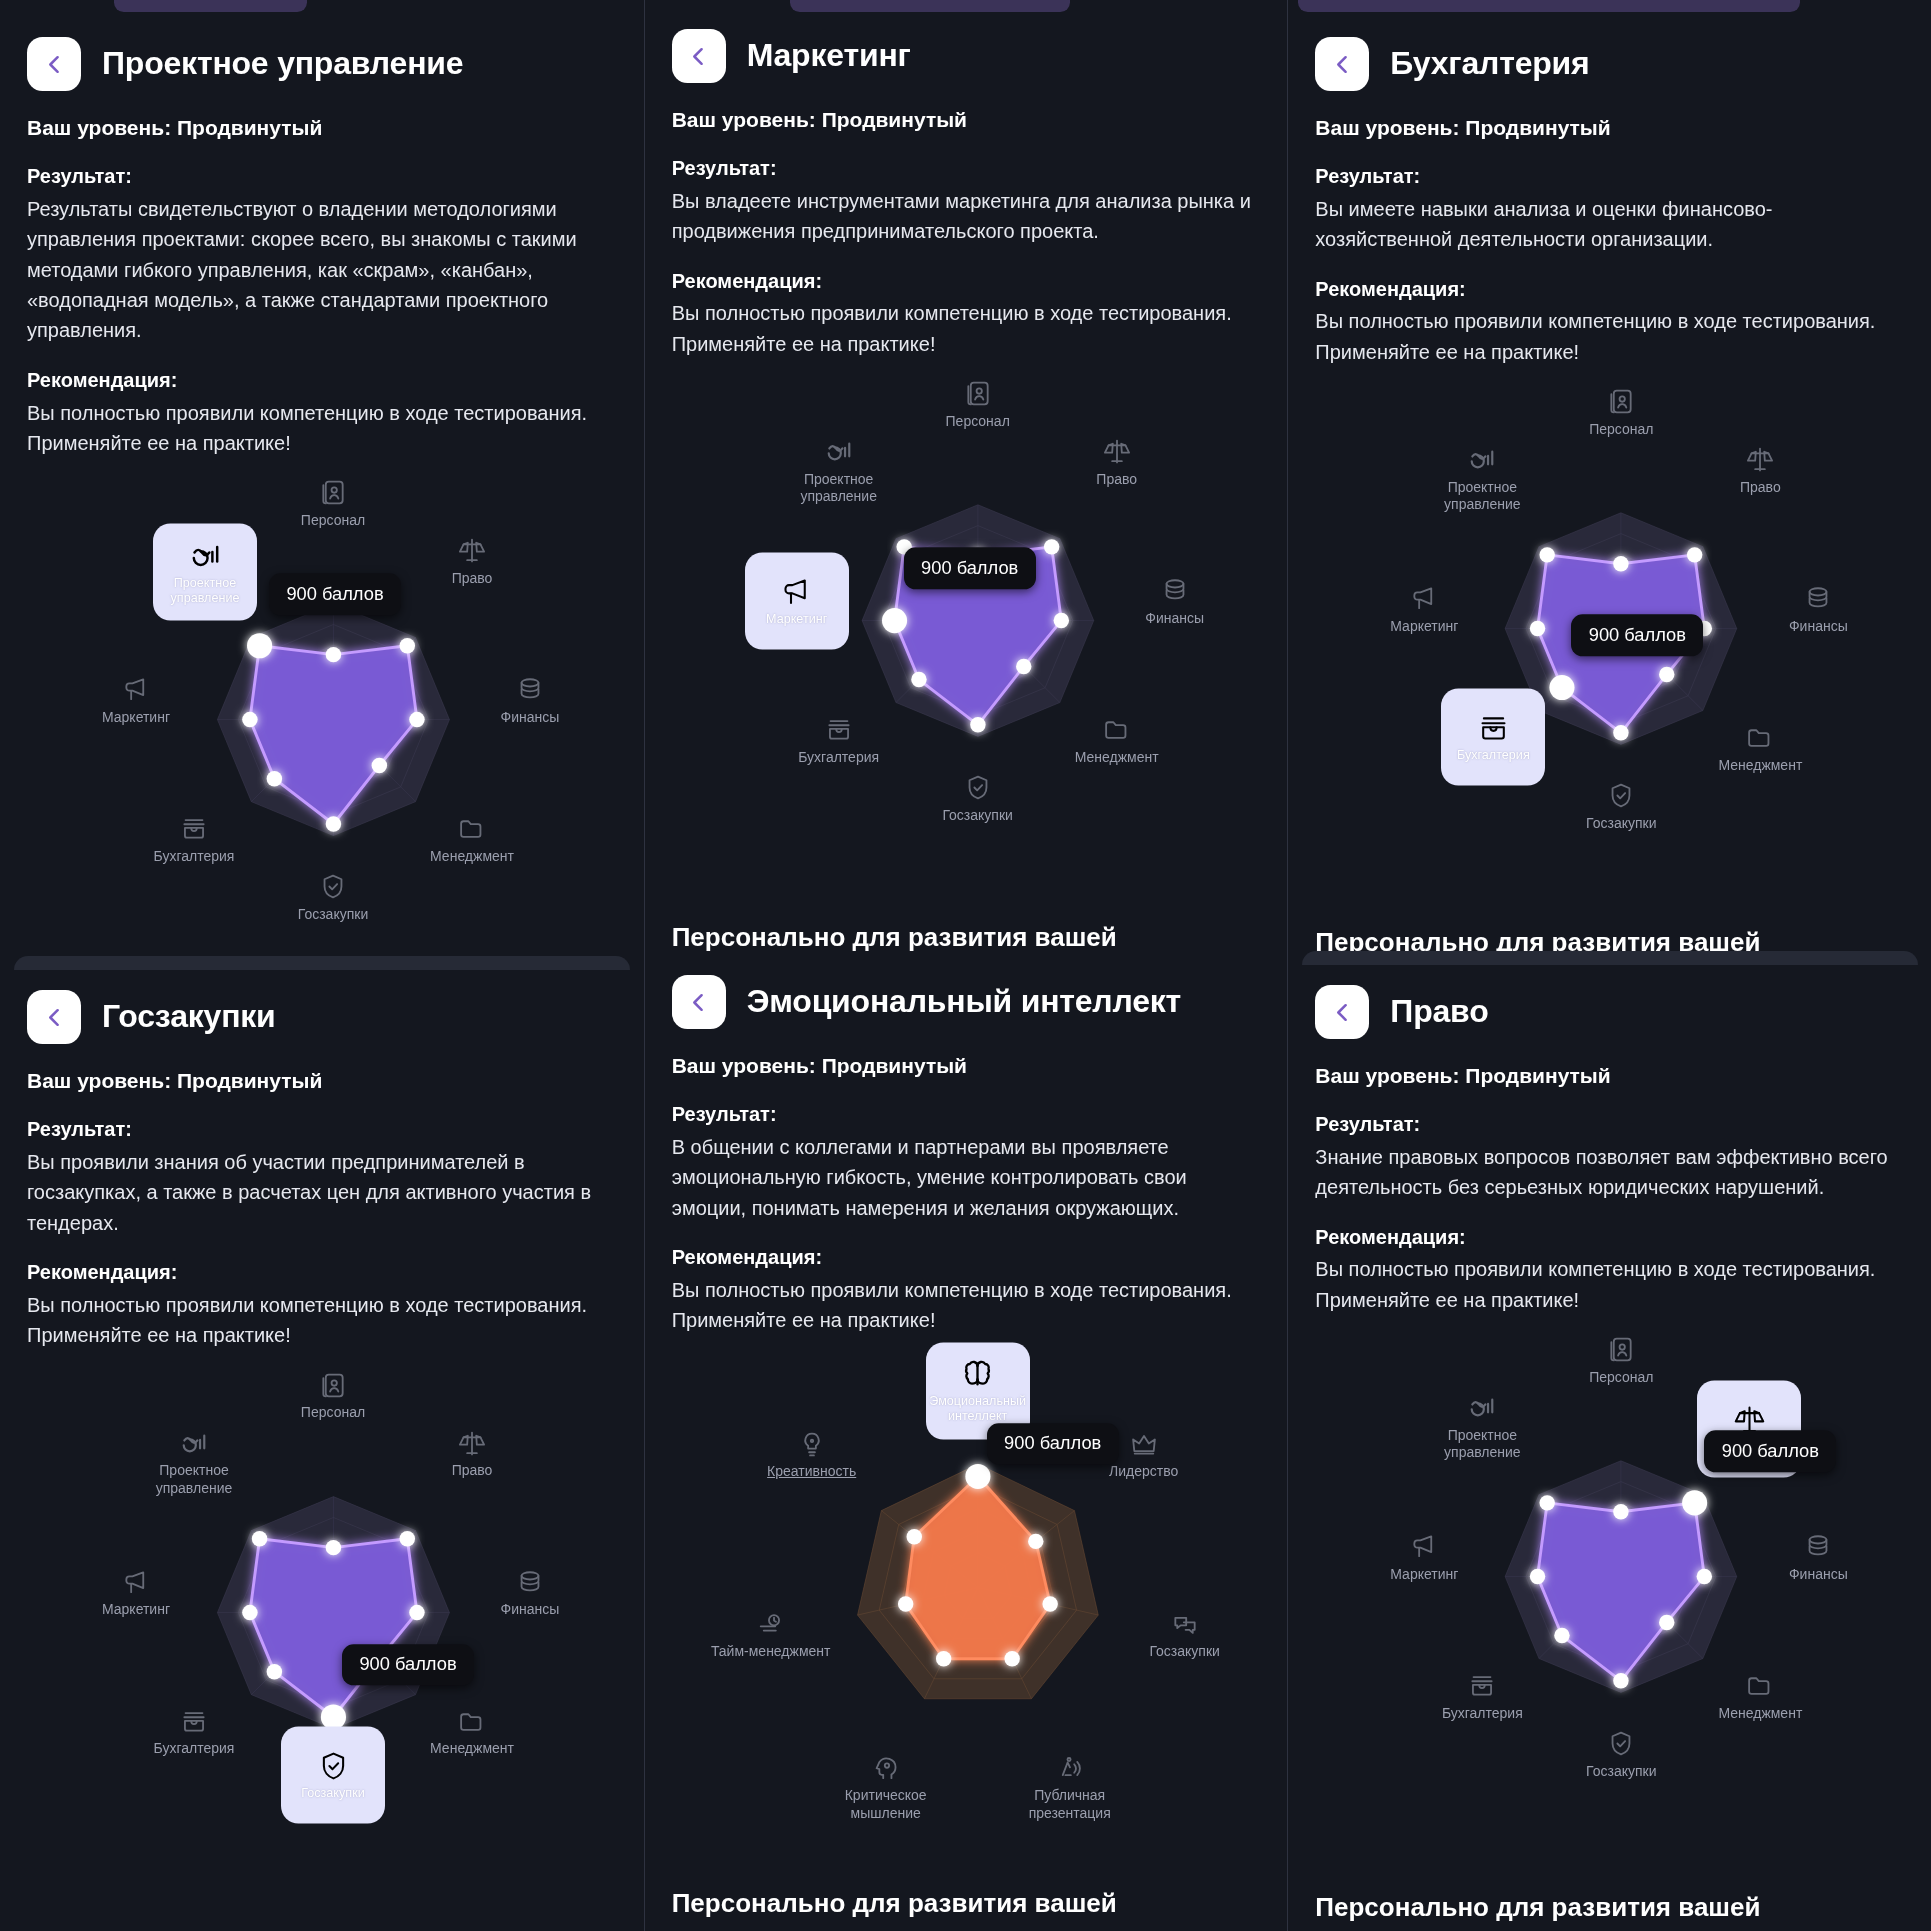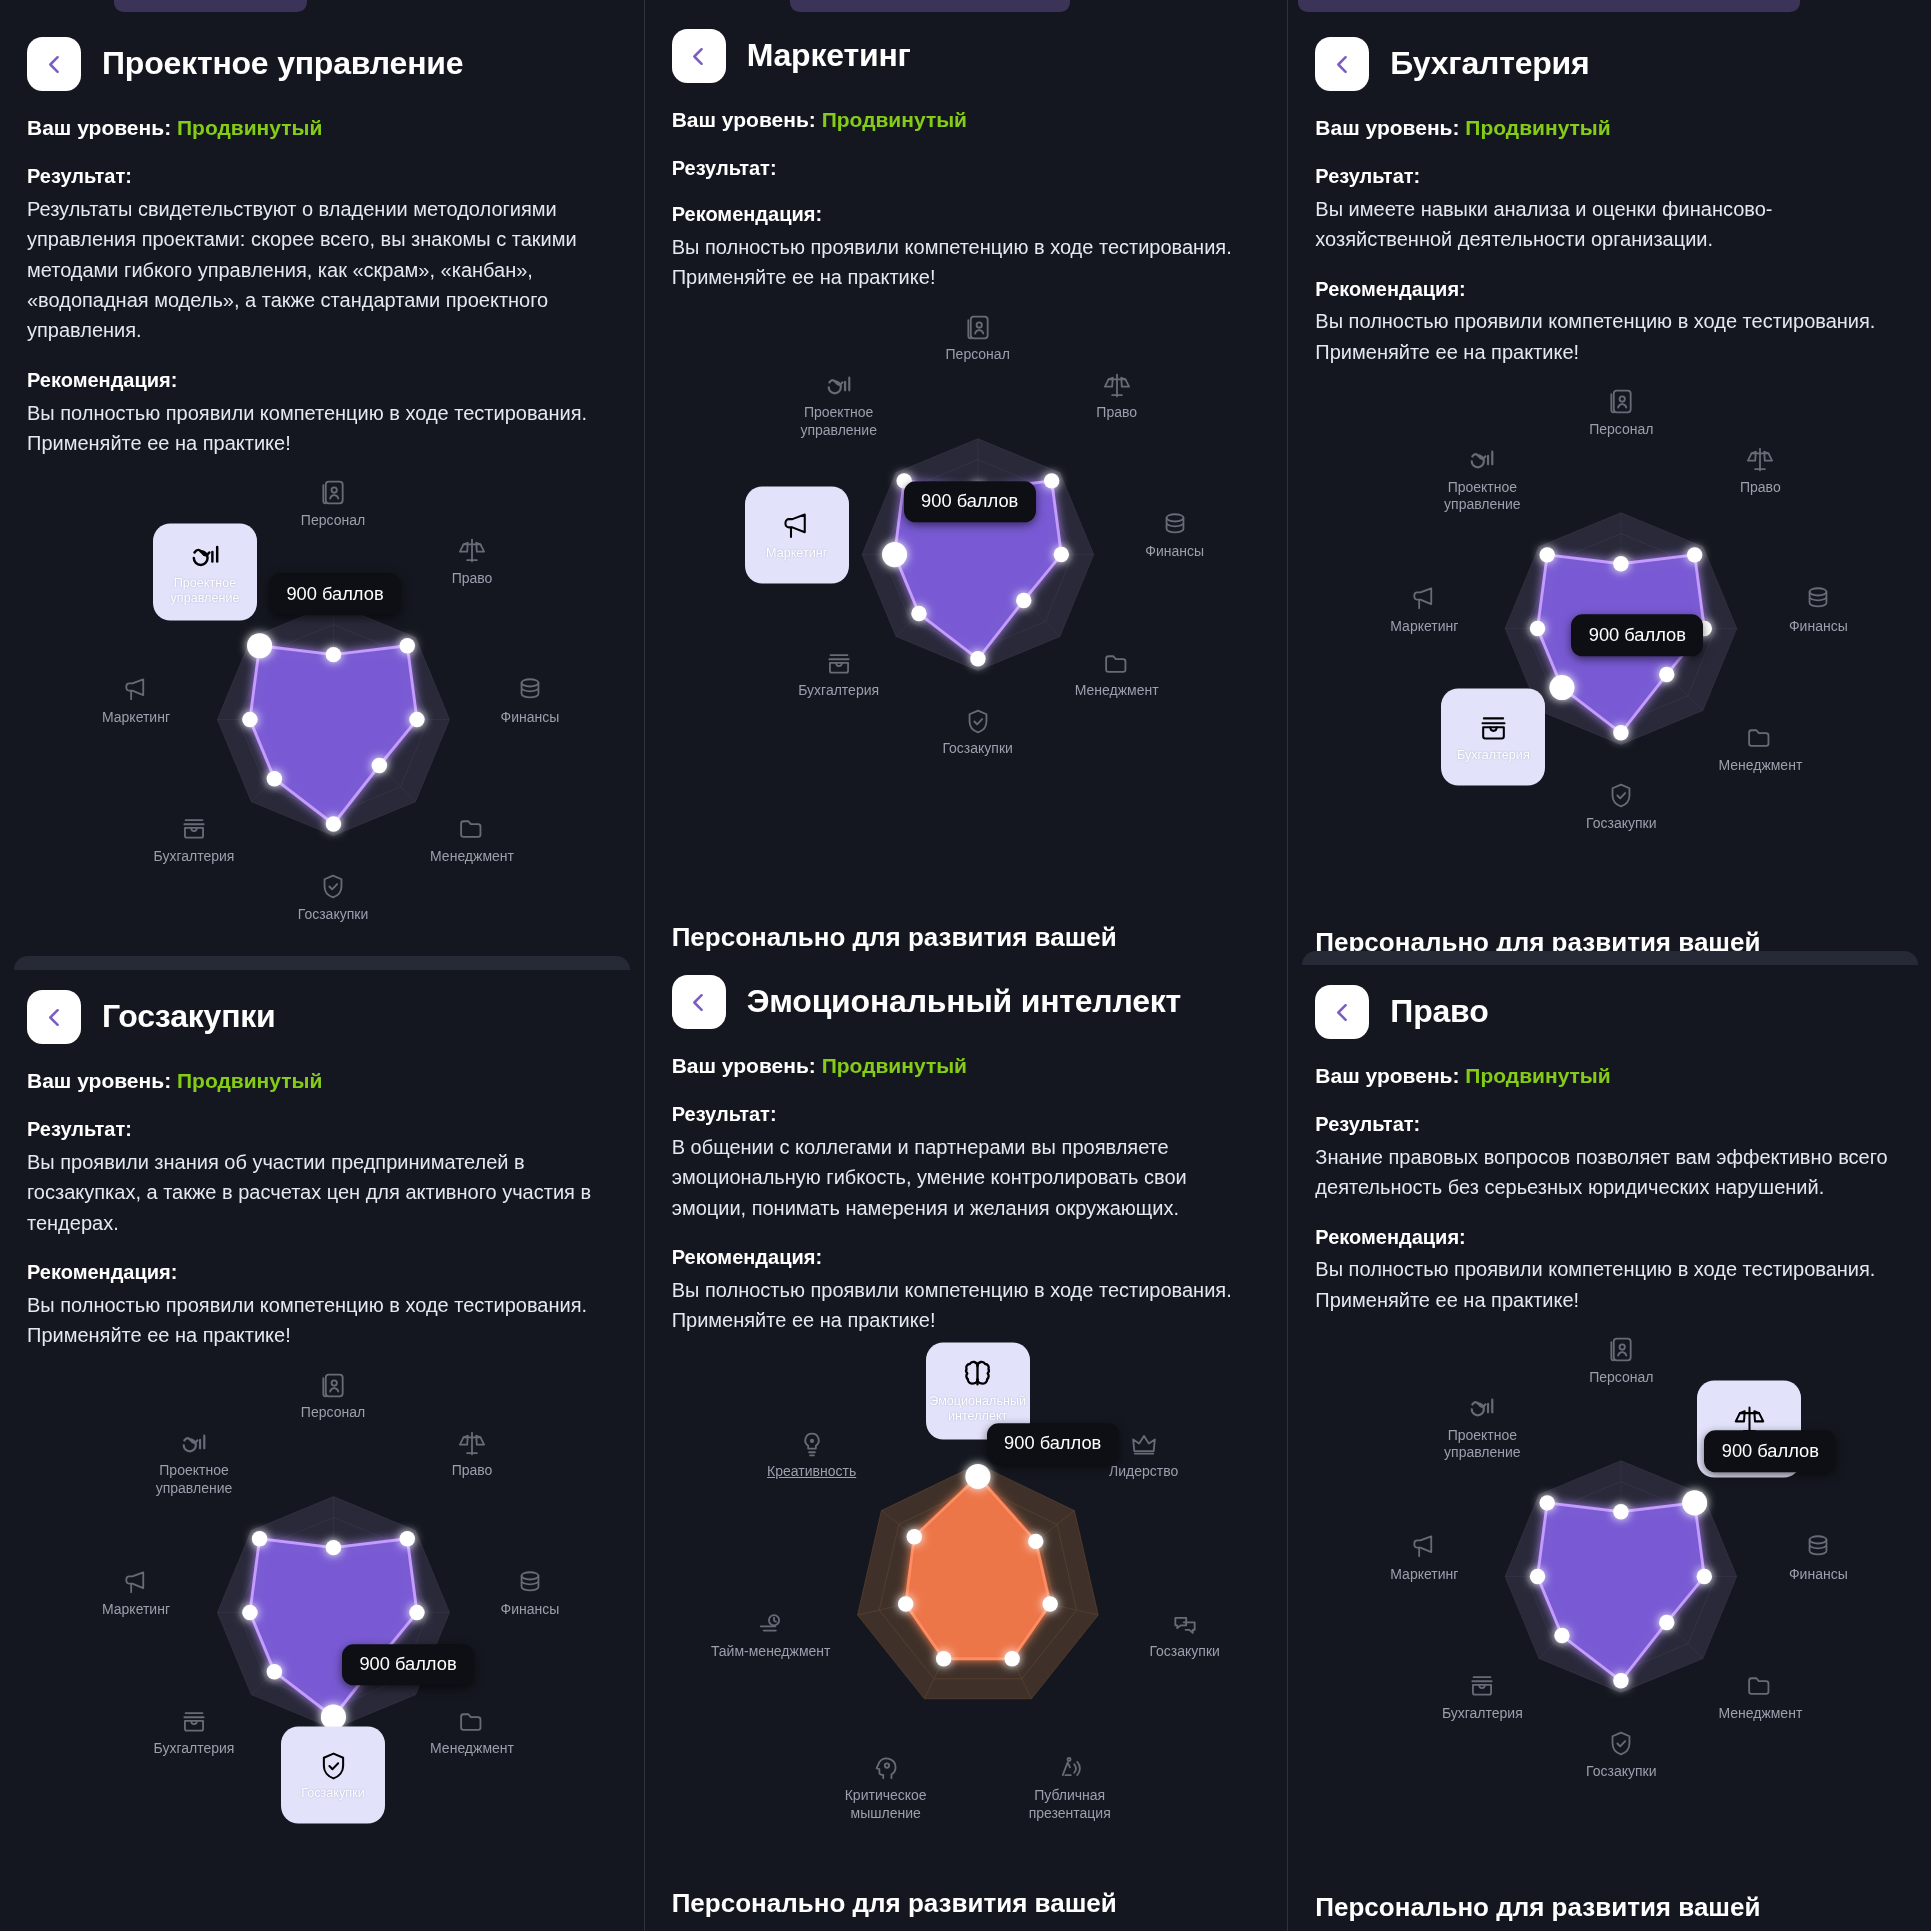--- a/index.html
+++ b/index.html
@@ -48,21 +48,21 @@
   }
   .backbtn svg{ display:block; }
   .title{
     font-size:32px; font-weight:700; color:#ffffff;
     letter-spacing:-0.2px; line-height:1.1;
   }
   .lvl{
     font-size:21px; font-weight:700; color:#ffffff;
     margin-bottom:25px;
   }
-  .lvl .val{ color:#84cc16; font-weight:700; }
+  .lvl .val{ color:#ffffff; font-weight:700; }
   .blk{ margin-bottom:23px; }
   .blk h4{
     font-size:20px; font-weight:700; color:#ffffff;
     margin-bottom:5.8px;
   }
   .blk p{
     font-size:20px; color:#e6e8ef; line-height:1.52;
     font-weight:400;
   }
   .section-note{
@@ -382,20 +382,21 @@
           <div class="backbtn">
             <svg viewBox="0 0 24 24" width="25" height="25" fill="none" stroke="#7b5cc4" stroke-width="2.4" stroke-linecap="round" stroke-linejoin="round">
               <polyline points="15 5 8 12 15 19"></polyline>
             </svg>
           </div>
           <div class="title">Маркетинг</div>
         </div>
         <div class="lvl">Ваш уровень: <span class="val">Продвинутый</span></div>
         <div class="blk">
           <h4>Результат:</h4>
+          <p>Вы владеете инструментами маркетинга для анализа рынка и продвижения предпринимательского проекта.</p>
         </div>
         <div class="blk">
           <h4>Рекомендация:</h4>
           <p>Вы полностью проявили компетенцию в ходе тестирования. Применяйте ее на практике!</p>
         </div>
         <div class="radar-wrap">
           <svg class="radar-svg" viewBox="0 0 610 430">
             <defs>
               <filter id="g3" x="-60%" y="-60%" width="220%" height="220%">
                 <feGaussianBlur stdDeviation="5" result="b"></feGaussianBlur>

